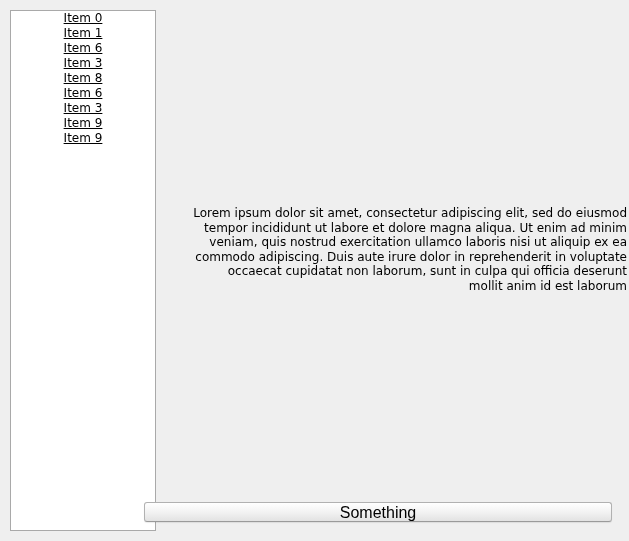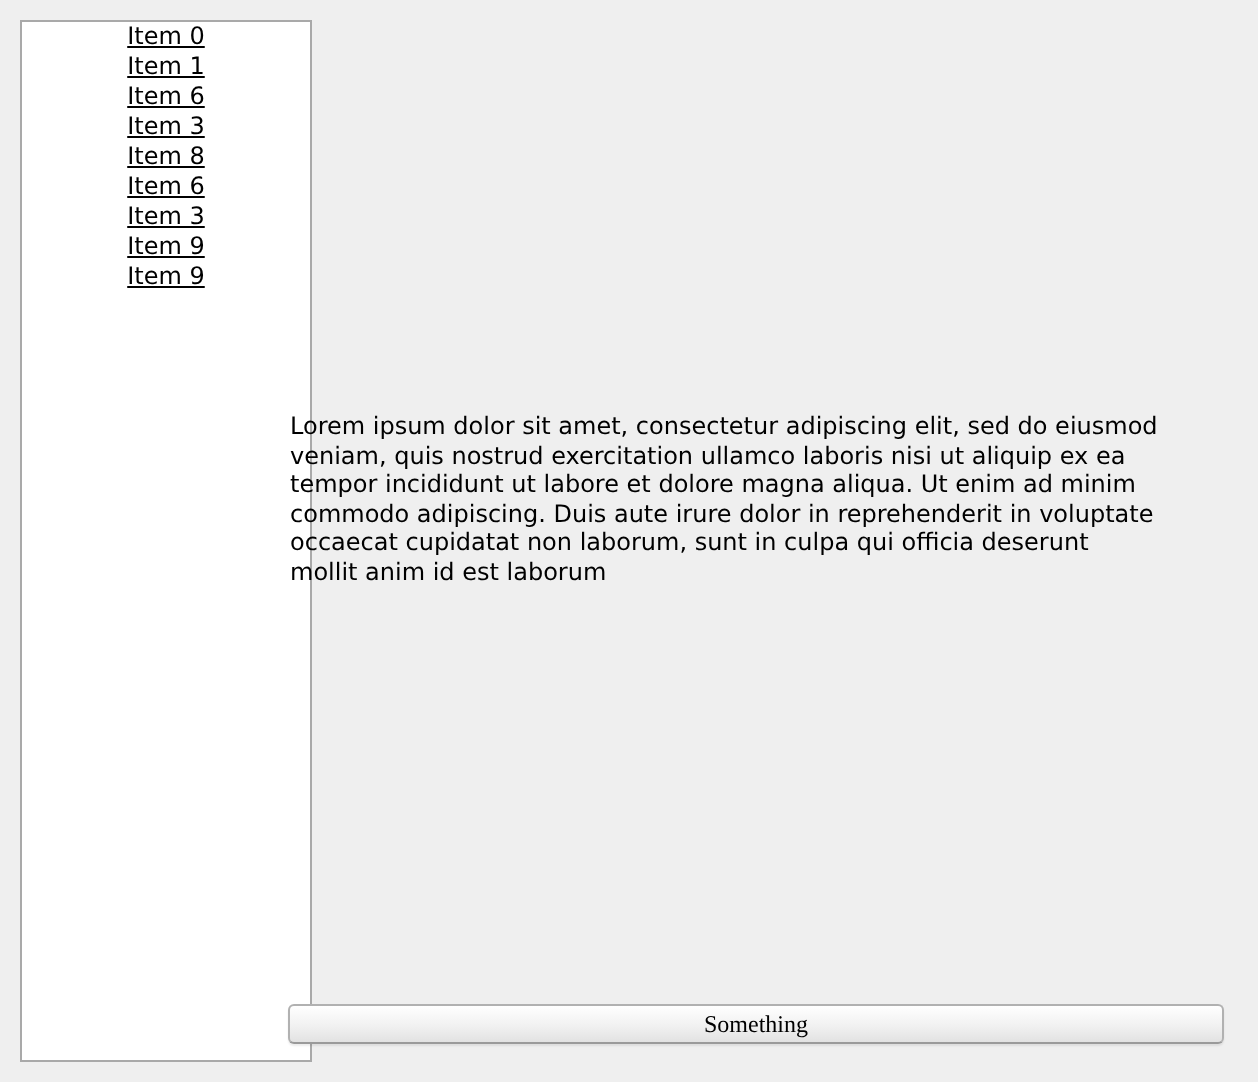--- a/index.html
+++ b/index.html
@@ -35,23 +35,24 @@
     height: 15px;
     line-height: 15px;
     text-align: center;
     font-size: 12px;
     white-space: nowrap;
     cursor: default;
   }
 
   .lorem {
     position: absolute;
-    left: 145px;
+    left: 157px;
     top: 206px;
     width: 470px;
+    text-align: right;
   }
 
   .para-line {
     font-size: 12px;
     line-height: 14.5px;
     white-space: nowrap;
   }
 
   .btn {
     position: absolute;
@@ -60,22 +61,22 @@
     width: 468px;
     height: 20px;
     border: 1px solid var(--button-border, #b1b1b1);
     border-bottom-color: #9a9a9a;
     border-radius: 3px;
     background: linear-gradient(to bottom,
       var(--button-grad-top, #ffffff) 0%,
       #f1f1f1 55%,
       var(--button-grad-bottom, #e2e2e2) 100%);
     box-shadow: 0 1px 1px rgba(0,0,0,0.08);
-    font-family: Liberation Serif, serif;
-    font-size: 12px;
+    font-family: Liberation Sans, sans-serif;
+    font-size: 16px;
     color: var(--text-color, #000000);
     text-align: center;
     line-height: 17px;
     cursor: default;
   }
 </style>
 </head>
 <body>
 
 <div class="window">
@@ -89,22 +90,22 @@
         <div class="list-item">Item 8</div>
         <div class="list-item">Item 6</div>
         <div class="list-item">Item 3</div>
         <div class="list-item">Item 9</div>
         <div class="list-item">Item 9</div>
       </div>
   </div>
 
   <div class="lorem">
       <div class="para-line">Lorem ipsum dolor sit amet, consectetur adipiscing elit, sed do eiusmod</div>
+      <div class="para-line">tempor incididunt ut labore et dolore magna aliqua. Ut enim ad minim</div>
       <div class="para-line">veniam, quis nostrud exercitation ullamco laboris nisi ut aliquip ex ea</div>
-      <div class="para-line">tempor incididunt ut labore et dolore magna aliqua. Ut enim ad minim</div>
       <div class="para-line">commodo adipiscing. Duis aute irure dolor in reprehenderit in voluptate</div>
       <div class="para-line">occaecat cupidatat non laborum, sunt in culpa qui officia deserunt</div>
       <div class="para-line">mollit anim id est laborum</div>
     </div>
 
   <button class="btn" type="button">Something</button>
 
 </div>
 
 </body></html>

